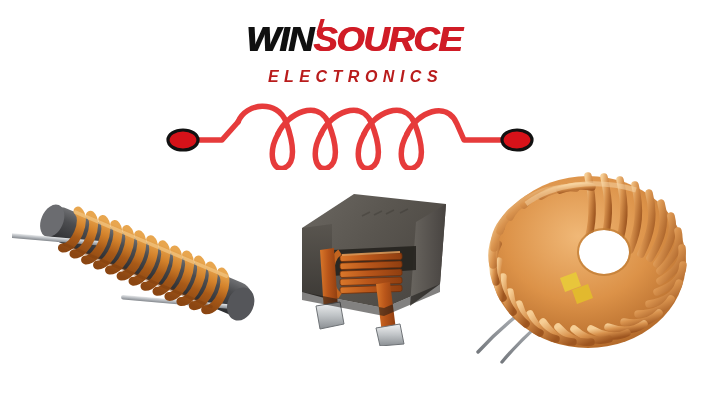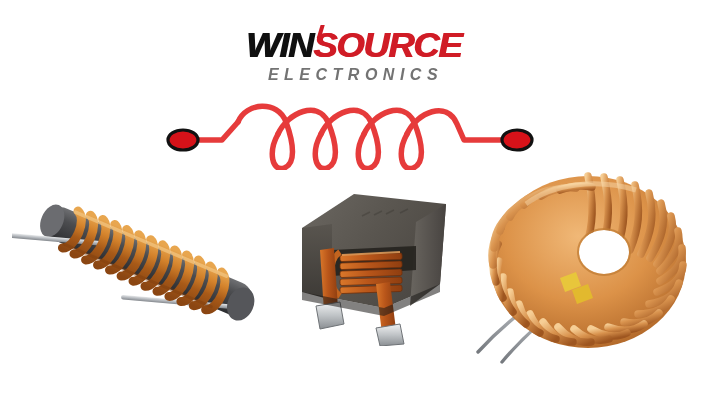--- a/index.html
+++ b/index.html
@@ -17,21 +17,21 @@
     width: 706px;
     height: 400px;
     background: #ffffff;
     overflow: hidden;
   }
 
   
   .logo-block {
     position: absolute;
     left: 0;
-    top: 26px;
+    top: 20px;
     width: 706px;
     text-align: center;
     user-select: none;
   }
   .logo-wordmark {
     display: inline-block;
     position: relative;
     font-family: "Liberation Sans", sans-serif;
     font-weight: 700;
     font-style: italic;
@@ -52,26 +52,26 @@
   .logo-tick {
     position: absolute;
     left: 70px;
     top: -1px;
     width: 4px;
     height: 13px;
     background: #D01C26;
     transform: skewX(-16deg);
   }
   .logo-sub {
-    margin-top: 2px;
+    margin-top: 10px;
     font-family: "Liberation Sans", sans-serif;
     font-weight: 700;
     font-style: italic;
     font-size: 16px;
-    color: #737373;
+    color: #b91c1c;
     letter-spacing: 5.5px;
     text-indent: 5px;
   }
 
   
   .coil-wrap {
     position: absolute;
     left: 160px;
     top: 98px;
     width: 380px;

